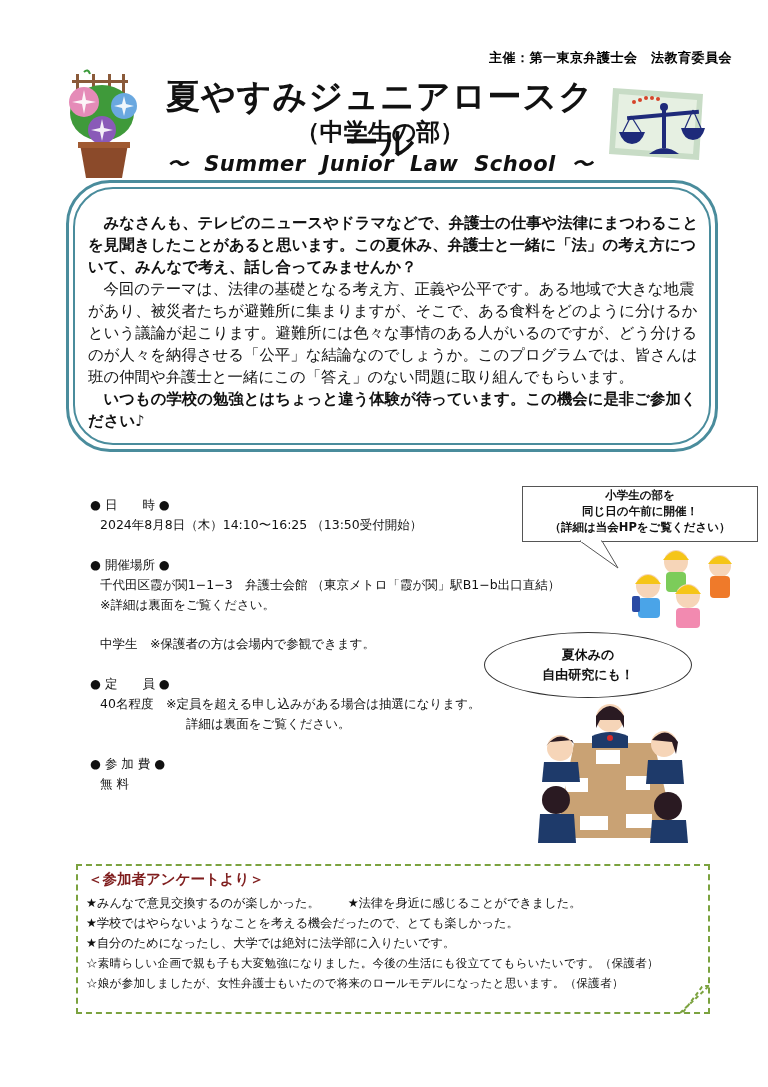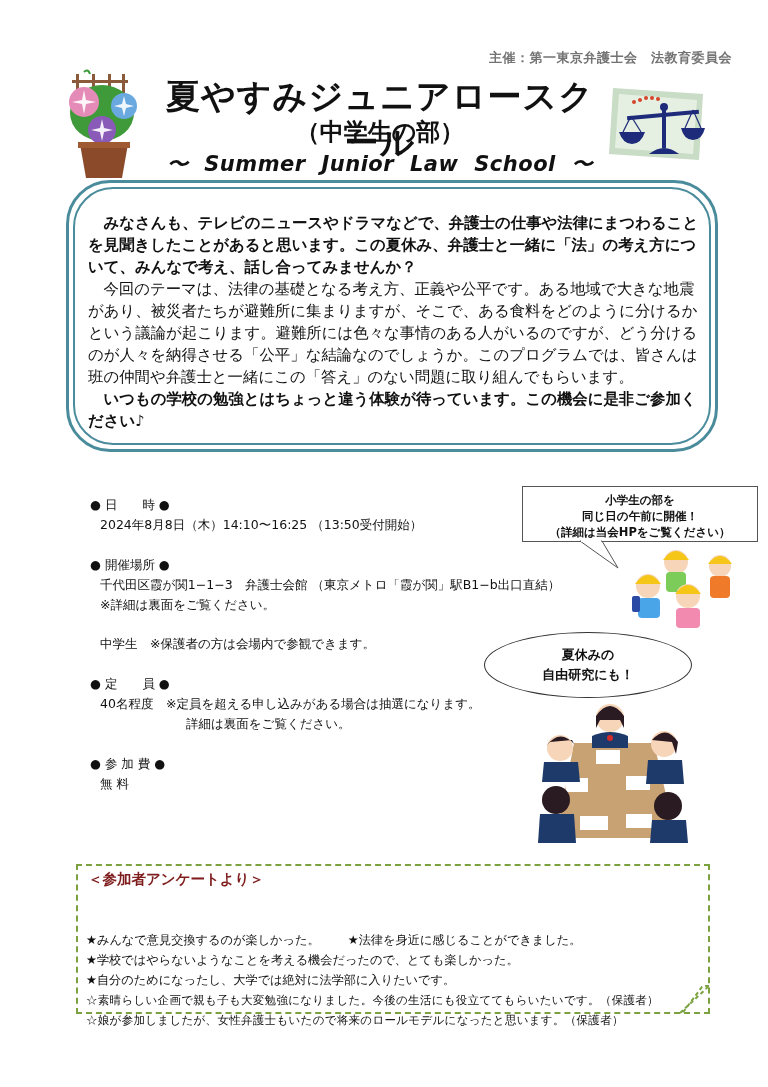--- a/index.html
+++ b/index.html
@@ -1,19 +1,19 @@
 <!DOCTYPE html>
 <html><head>
   <meta charset="utf-8">
   <style>
     * { box-sizing: border-box; margin: 0; padding: 0; }
     html, body { width: 768px; height: 1087px; background: #ffffff; overflow: hidden; }
     body { position: relative; font-family: "DejaVu Sans", "Liberation Sans", sans-serif; color: #111; }
 
-    .organizer { position: absolute; right: 36px; top: 49px; font-size: 13px; font-weight: bold; letter-spacing: 0.5px; color: #737373; }
+    .organizer { position: absolute; right: 36px; top: 49px; font-size: 13px; font-weight: bold; letter-spacing: 0.5px; color: #000000; }
 
     .flower { position: absolute; left: 62px; top: 68px; width: 82px; height: 110px; }
     .scales { position: absolute; left: 607px; top: 80px; width: 100px; height: 82px; }
 
     .title { position: absolute; left: 150px; top: 74px; width: 460px; text-align: center; font-size: 34px; font-weight: bold; letter-spacing: 1px; color: #111; }
     .subtitle { position: absolute; left: 150px; top: 116px; width: 460px; text-align: center; font-size: 24px; font-weight: bold; color: #111; }
     .en-title { position: absolute; left: 150px; top: 150px; width: 460px; text-align: center; font-size: 21px; font-weight: bold; font-style: italic; color: #111; letter-spacing: 0.5px; word-spacing: 8px; }
 
     .intro-box {
       position: absolute; left: 66px; top: 180px; width: 652px; height: 272px;
@@ -26,33 +26,33 @@
     .intro-text { position: absolute; left: 88px; top: 212px; width: 612px; font-size: 15.4px; line-height: 22px; }
     .intro-text p { text-indent: 1em; }
     .intro-text .bold { font-weight: bold; }
 
     .details { position: absolute; left: 90px; top: 494px; width: 440px; font-size: 12.5px; }
     .detail-block { margin-bottom: 19px; }
     .detail-head { line-height: 21px; }
     .detail-body { padding-left: 10px; line-height: 20px; }
     .detail-body .indent2 { padding-left: 86px; }
 
-    .callout-elem { position: absolute; left: 522px; top: 486px; width: 236px; height: 56px; border: 1px solid #555; background: #fff; text-align: center; font-size: 11.5px; font-weight: bold; line-height: 16px; padding-top: 5px; }
+    .callout-elem { position: absolute; left: 522px; top: 486px; width: 236px; height: 56px; border: 1px solid #555; background: #fff; text-align: center; font-size: 11.5px; font-weight: bold; line-height: 16px; }
     .callout-tail { position: absolute; left: 580px; top: 540px; width: 40px; height: 30px; }
 
     .kids-illustration { position: absolute; left: 628px; top: 540px; width: 110px; height: 92px; }
 
     .ellipse-bubble { position: absolute; left: 484px; top: 632px; width: 208px; height: 66px; border: 1.5px solid #333; border-radius: 50%; text-align: center; font-size: 13px; font-weight: bold; line-height: 20px; padding-top: 12px; background: #fff; }
 
     .meeting-illustration { position: absolute; left: 526px; top: 698px; width: 170px; height: 145px; }
 
     .survey-box { position: absolute; left: 76px; top: 864px; width: 634px; height: 150px; border: 2px dashed #7ba23f; }
     .survey-fold { position: absolute; left: 680px; top: 985px; width: 32px; height: 30px; }
     .survey-title { position: absolute; left: 88px; top: 870px; font-size: 14.5px; font-weight: bold; color: #7f1d1d; }
-    .survey-list { position: absolute; left: 86px; top: 930px; width: 620px; font-size: 12.2px; line-height: 20px; }
+    .survey-list { position: absolute; left: 86px; top: 893px; width: 620px; font-size: 12.2px; line-height: 20px; }
     .survey-list .gap { display: inline-block; width: 28px; }
     .survey-list .parent { font-family: "DejaVu Serif", serif; font-size: 11.5px; letter-spacing: 0.3px; }
   </style>
 </head>
 <body>
 
 <div class="organizer">主催：第一東京弁護士会　法教育委員会</div>
 
 <svg class="flower" viewBox="0 0 82 110">
   <rect x="14" y="6" width="3" height="40" fill="#8a5a3a"></rect>

